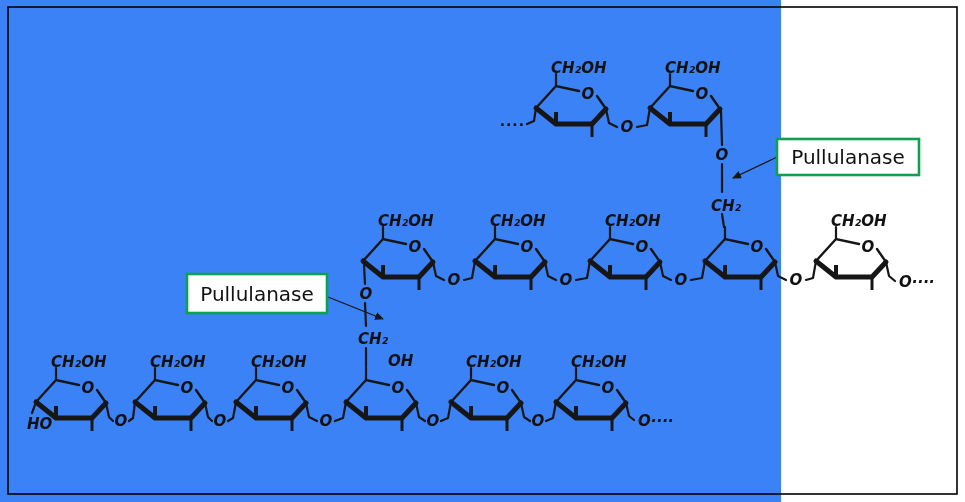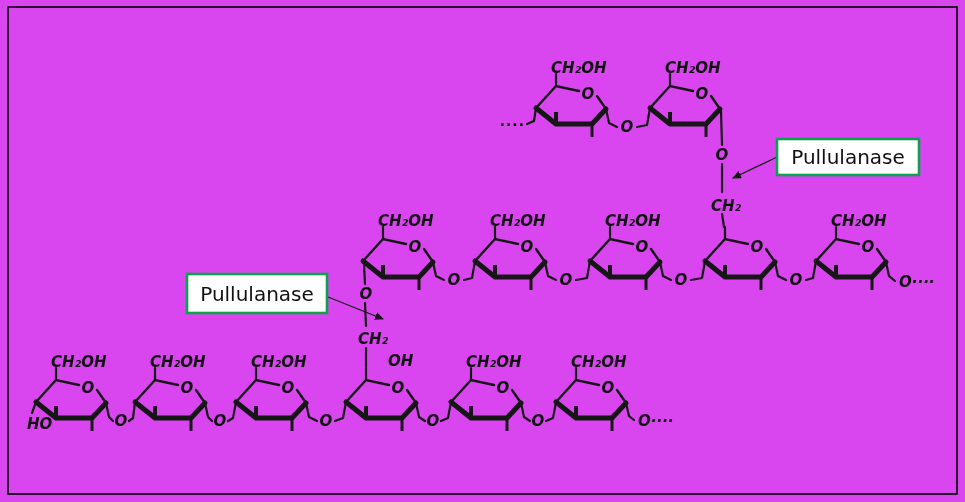--- a/index.html
+++ b/index.html
@@ -1,17 +1,17 @@
 <!DOCTYPE html>
 <html><head>
 <meta charset="utf-8">
 <style>
   html,body { margin:0; padding:0; background:#ffffff; }
   .canvas {
-    position:relative; width:965px; height:502px; background:#d946ef;
+    position:relative; width:781px; height:502px; background:#3b82f6;
     font-family:"DejaVu Sans", sans-serif;
   }
   svg { display:block; }
   .chem   { font-family:"DejaVu Sans", sans-serif; font-style:italic; font-weight:bold; font-size:15px; fill:#111111; }
   .chem-o { font-family:"DejaVu Sans", sans-serif; font-style:italic; font-weight:bold; font-size:15px; fill:#111111; }
   .dots   { font-family:"DejaVu Sans", sans-serif; font-weight:bold; font-size:14px; fill:#111111; letter-spacing:1px; }
   .enzyme { font-family:"DejaVu Sans", sans-serif; font-size:20px; fill:#111111; }
 </style>
 </head>
 <body>

